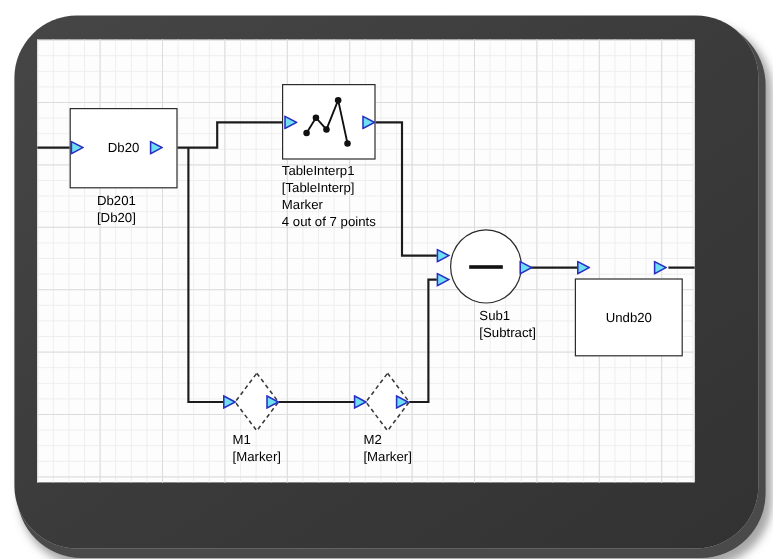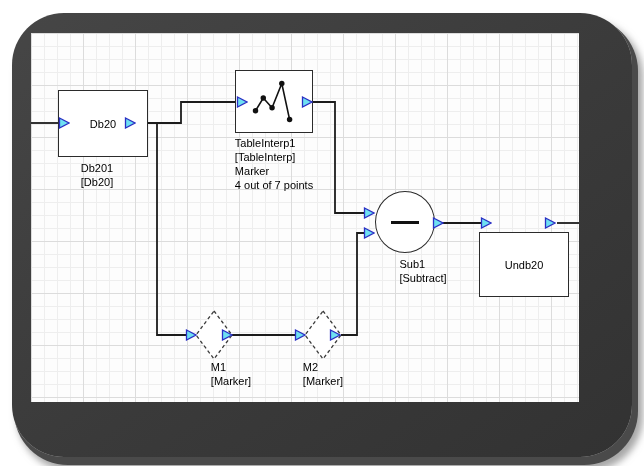--- a/index.html
+++ b/index.html
@@ -97,21 +97,21 @@
     <div>[Subtract]</div>
   </div>
 
   <div class="block" style="left:448px;top:172px;width:90px;height:65px;margin-top:27px;">
     <span>Undb20</span>
   </div>
 
   <svg class="diamond" style="left:163px;top:276px;" width="40" height="52">
     <polygon points="20,2 38,26 20,50 2,26" fill="#ffffff" stroke="#3a3a3a" stroke-width="1.3" stroke-dasharray="3.4,2.7"></polygon>
   </svg>
-  <div class="labels" style="left:200px;top:327px;">
+  <div class="labels" style="left:183px;top:327px;">
     <div>M1</div>
     <div>[Marker]</div>
   </div>
 
   <svg class="diamond" style="left:272px;top:276px;" width="40" height="52">
     <polygon points="20,2 38,26 20,50 2,26" fill="#ffffff" stroke="#3a3a3a" stroke-width="1.3" stroke-dasharray="3.4,2.7"></polygon>
   </svg>
   <div class="labels" style="left:292px;top:327px;">
     <div>M2</div>
     <div>[Marker]</div>

